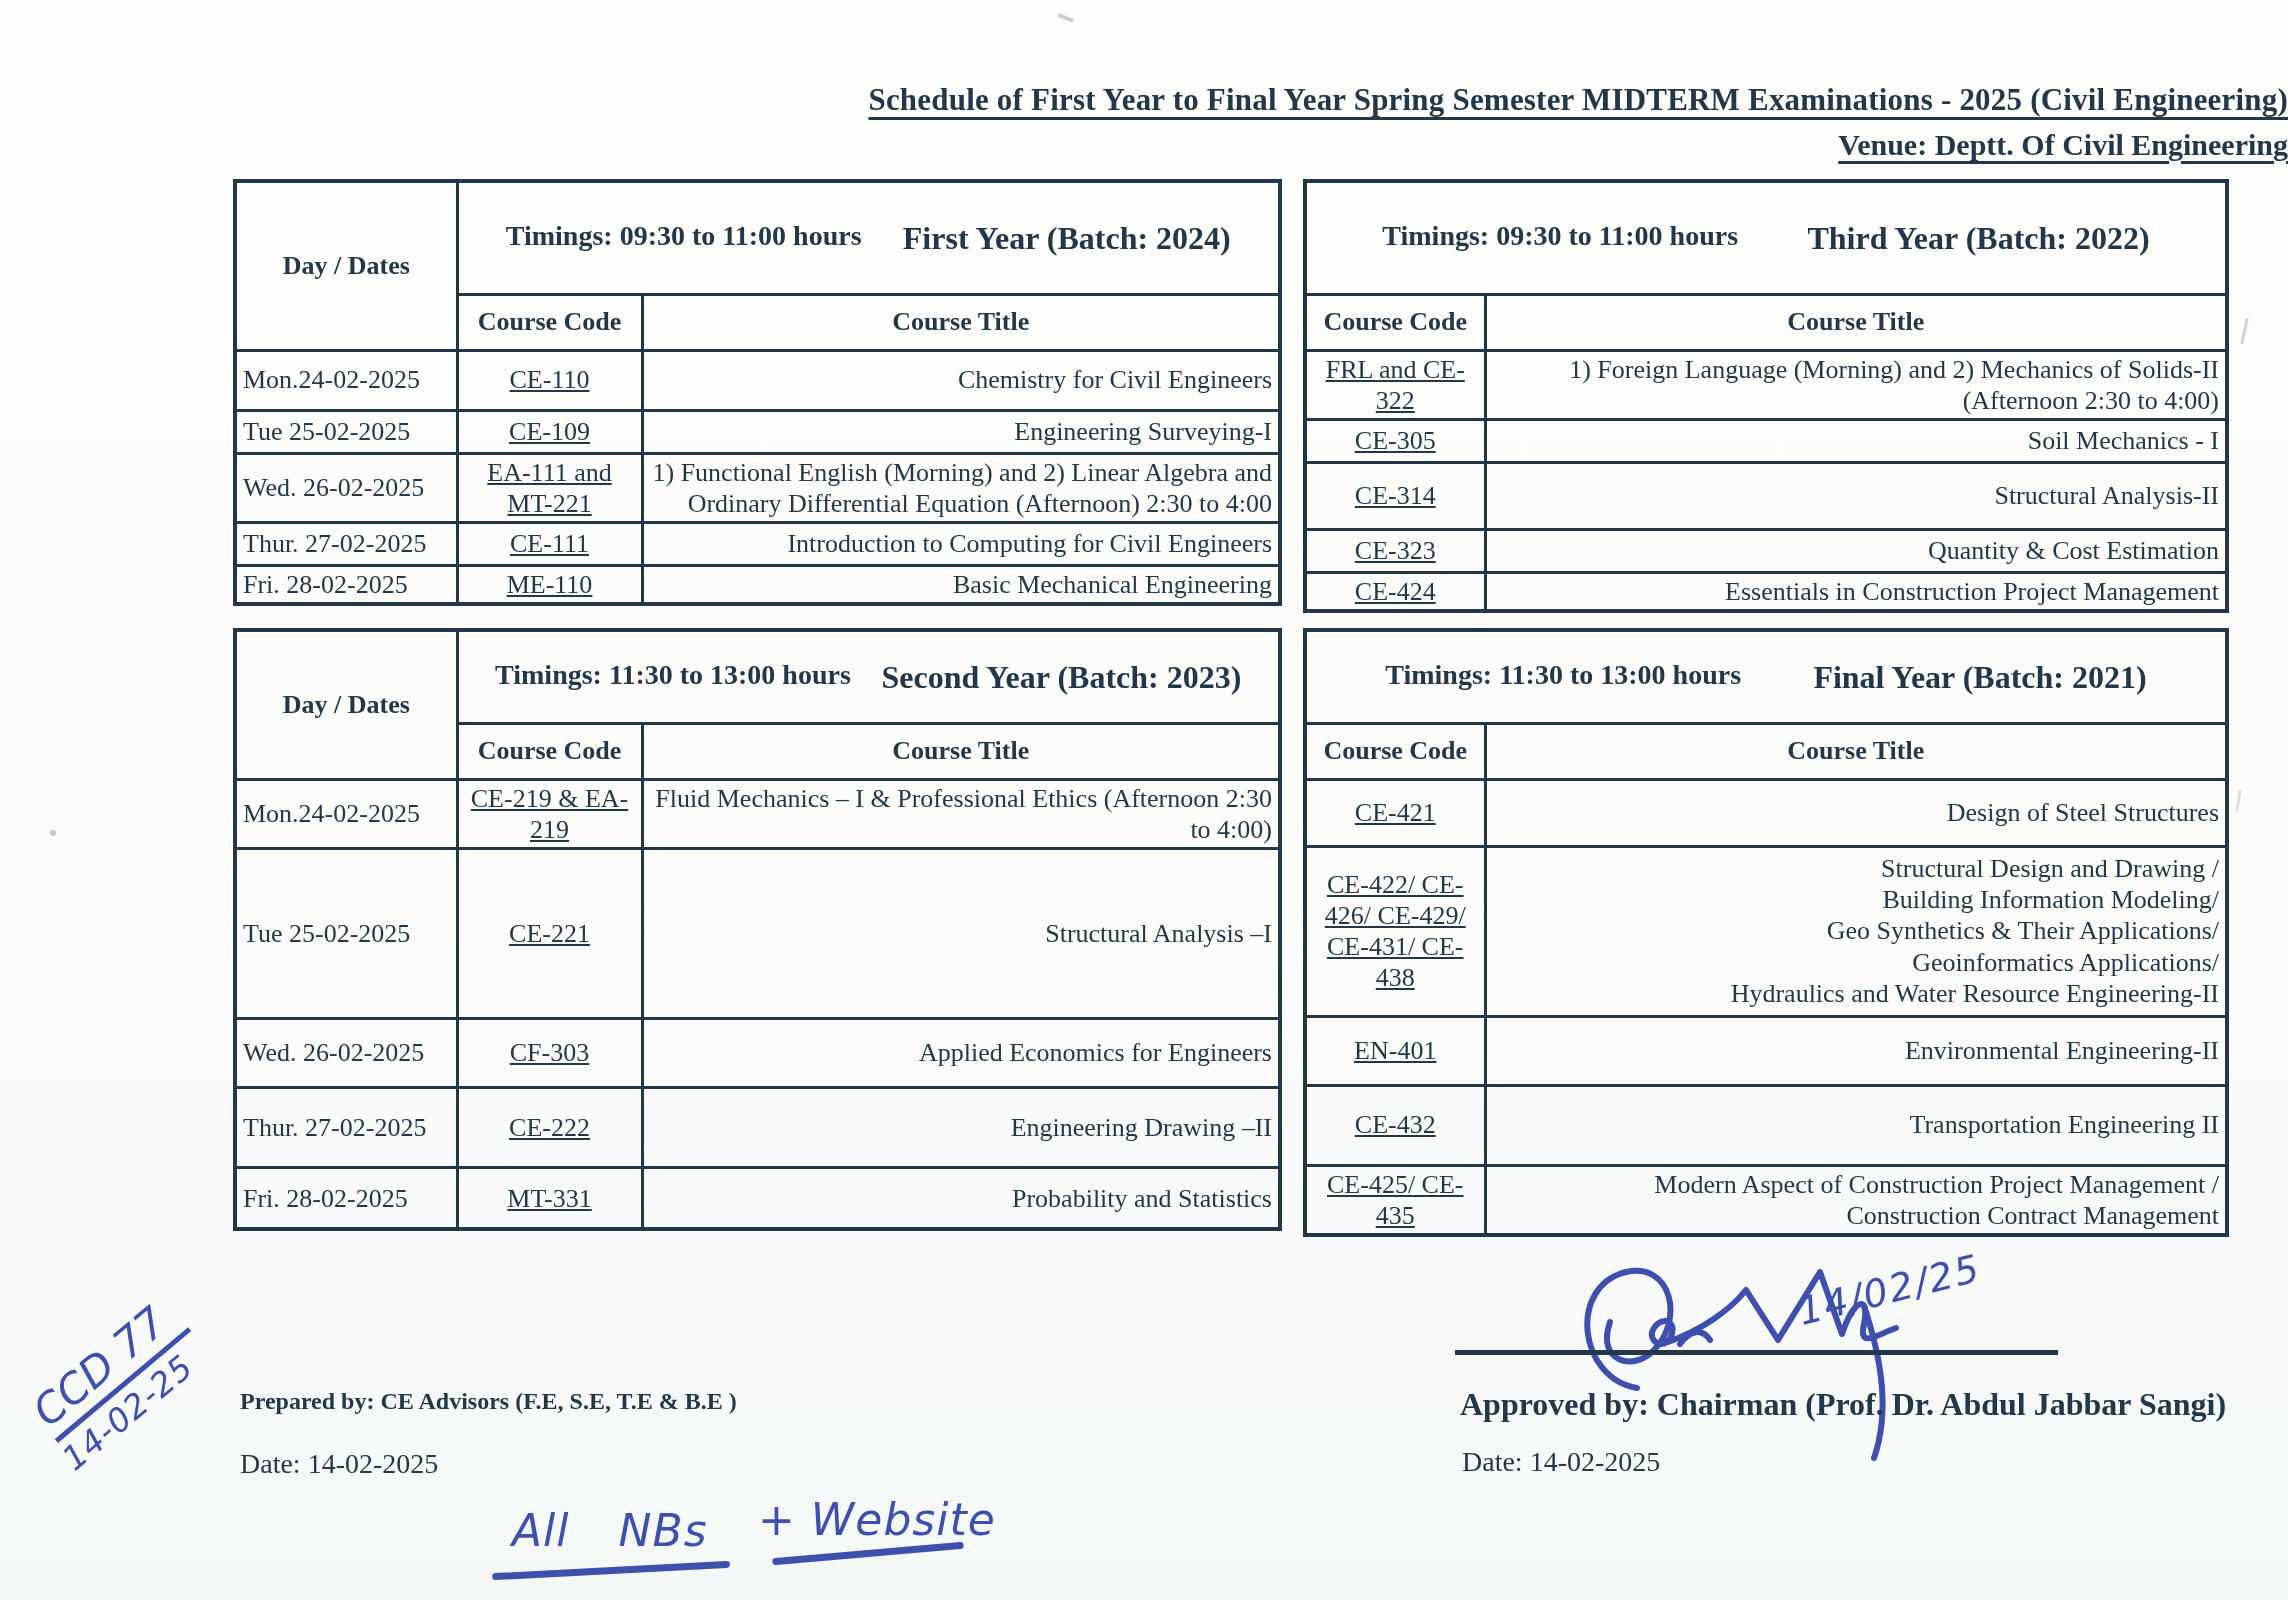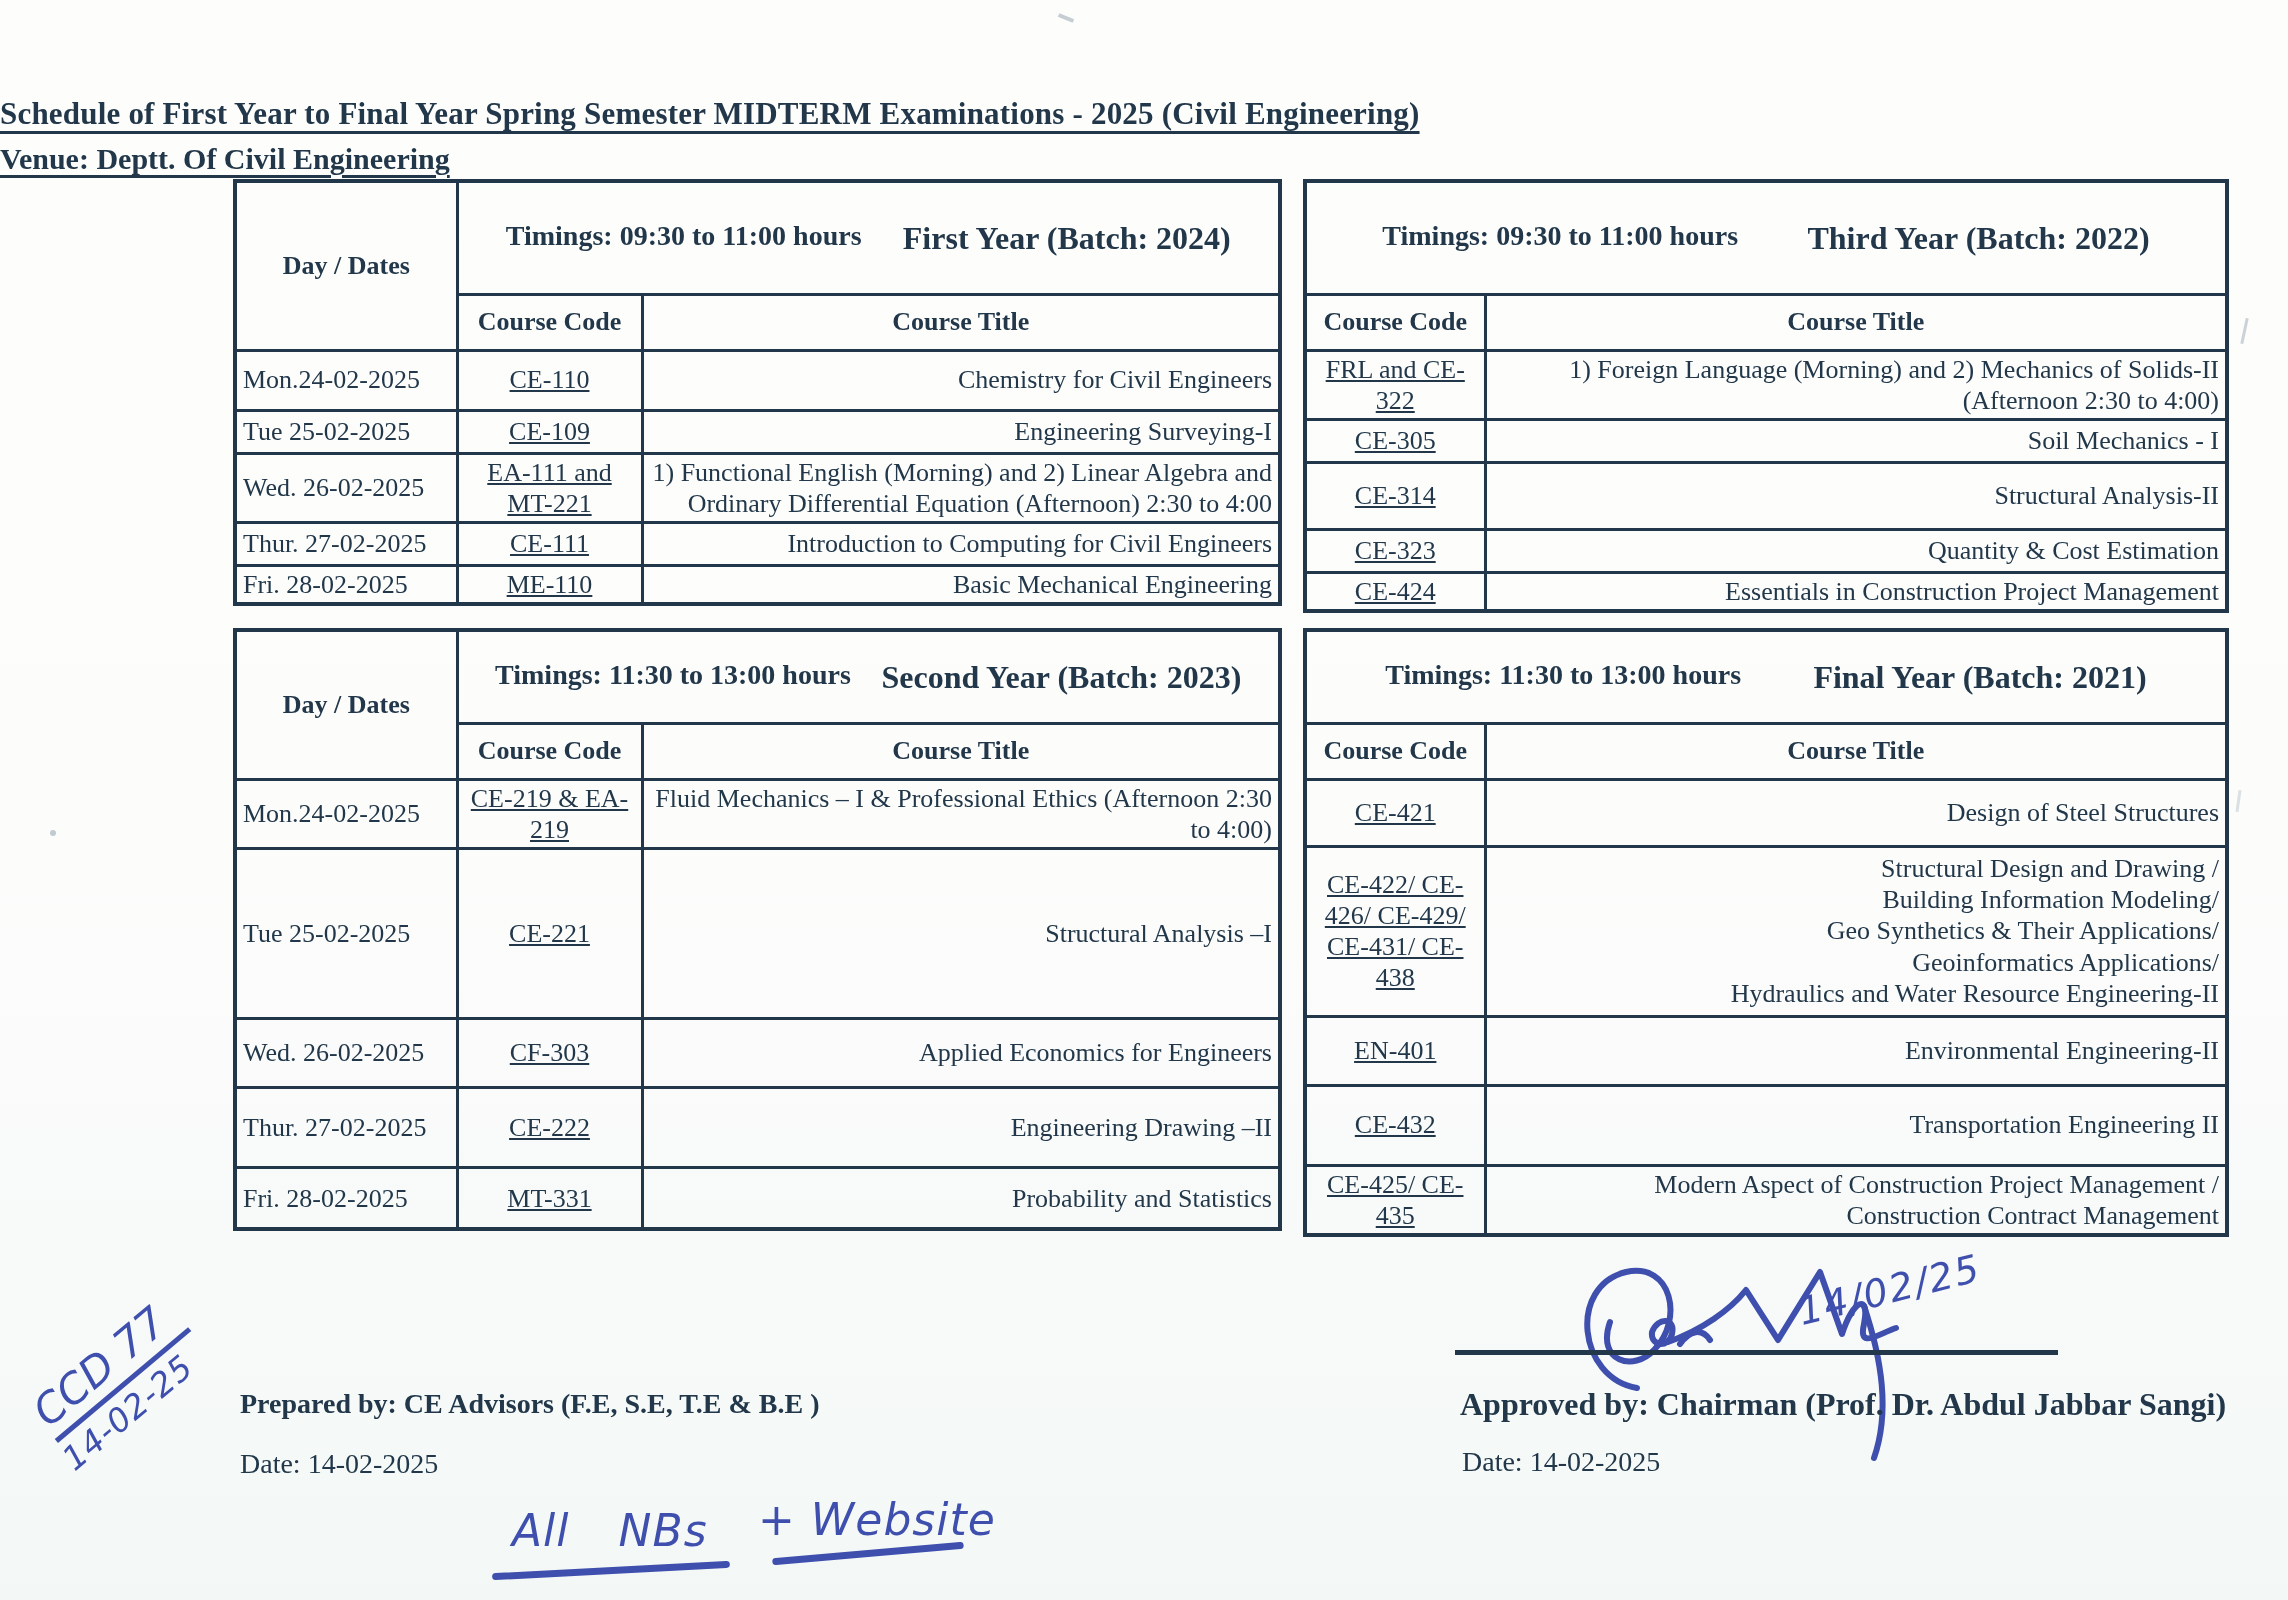--- a/index.html
+++ b/index.html
@@ -2,21 +2,21 @@
 <html><head>
 <meta charset="utf-8">
 <style>
   html,body{margin:0;padding:0;}
   body{
     width:2288px;height:1600px;position:relative;overflow:hidden;
     background:linear-gradient(180deg,#fdfdfc 0%,#fcfcfb 55%,#f3f8f7 100%);
     font-family:"Liberation Serif", serif;color:#22384a;
   }
   
-  .title-wrap{position:absolute;top:96px;left:0;width:100%;text-align:left;}
+  .title-wrap{position:absolute;top:82px;left:0;width:100%;text-align:right;}
   .main-title{
     font-size:31px;font-weight:bold;letter-spacing:.2px;
     text-decoration:underline;text-decoration-thickness:3px;text-underline-offset:7px;
   }
   .venue{
     margin-top:10px;font-size:30px;font-weight:bold;
     text-decoration:underline;text-decoration-thickness:3px;text-underline-offset:6px;
   }
   
   table.exam-table{
@@ -41,21 +41,21 @@
   .t-bot tr.r4{height:80px;} .t-bot tr.r5{height:62px;}
   td.hdr{font-weight:bold;text-align:center;font-size:28px;}
   td.timings-cell{padding:4px 6px;}
   .timings-cell .inner{display:flex;flex-direction:row;justify-content:space-evenly;height:100%;}
   .timings{font-size:28px;font-weight:bold;text-align:center;}
   .batch{font-size:32px;font-weight:bold;text-align:center;}
   td.date{text-align:left;padding-left:8px;}
   td.code{text-align:center;padding:2px 4px;text-decoration:underline;}
   td.ctitle{text-align:right;padding-left:10px;padding-right:8px;white-space:pre-line;}
   
-  .prepared-by{position:absolute;left:240px;top:1388px;font-size:28px;font-weight:bold;}
+  .prepared-by{position:absolute;left:240px;top:1388px;font-size:24px;font-weight:bold;}
   .prepared-date{position:absolute;left:240px;top:1448px;font-size:28px;}
   .approved-by{position:absolute;left:1460px;top:1386px;font-size:32px;font-weight:bold;}
   .approved-date{position:absolute;left:1462px;top:1446px;font-size:28px;}
   .sig-line{position:absolute;left:1455px;top:1350px;width:603px;height:5px;background:#22384a;}
   
   .pen{color:#3f4fae;font-family:"DejaVu Sans",sans-serif;font-style:italic;}
   .signature-svg{position:absolute;left:1540px;top:1236px;}
   .sig-date{position:absolute;left:1796px;top:1268px;font-size:38px;transform:rotate(-14deg);letter-spacing:2px;}
   .note-left{position:absolute;left:512px;top:1505px;font-size:44px;word-spacing:34px;letter-spacing:1px;}
   .note-right{position:absolute;left:758px;top:1494px;font-size:44px;letter-spacing:1px;}

